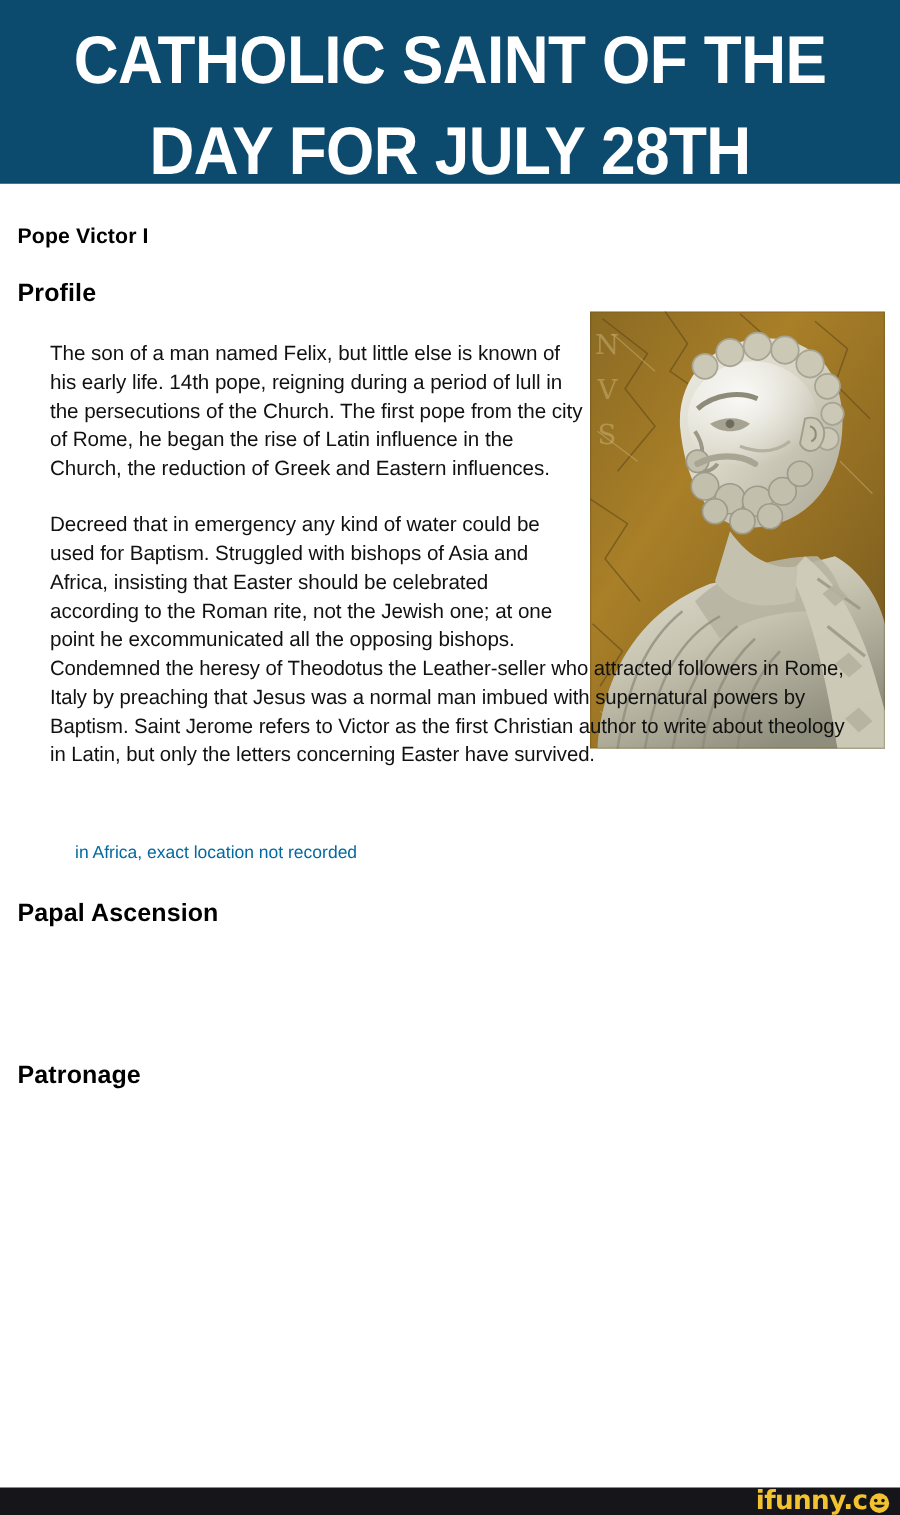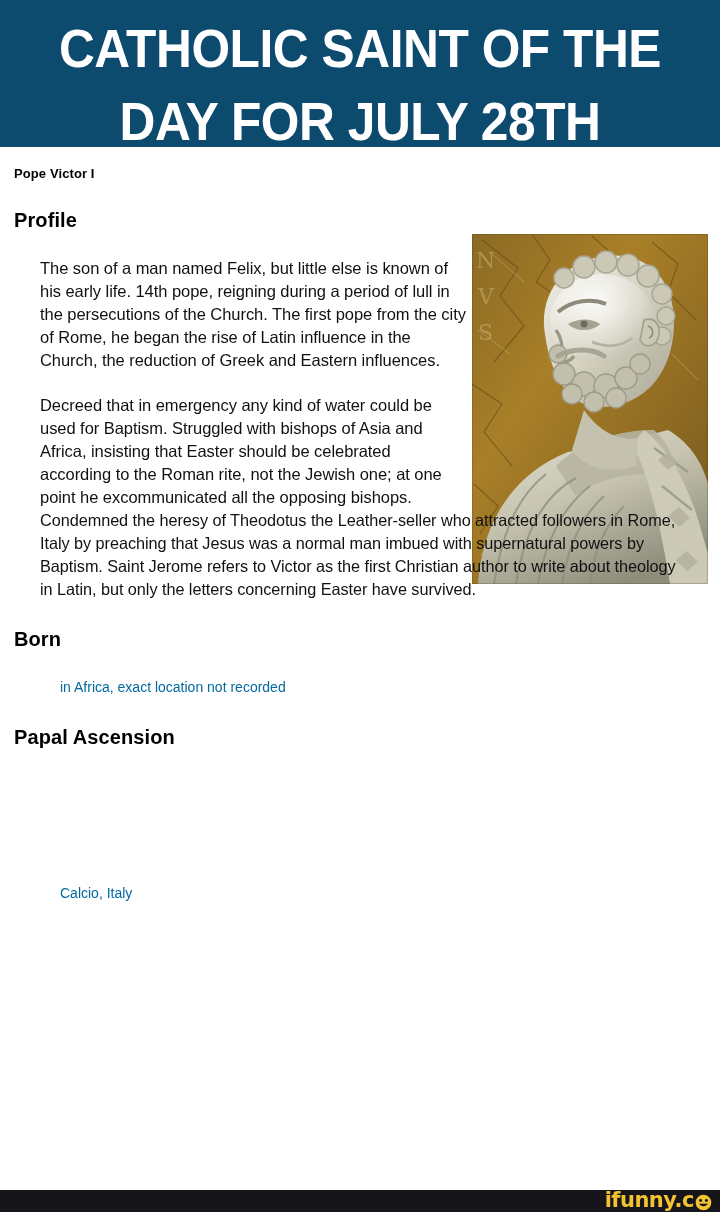--- a/index.html
+++ b/index.html
@@ -42,23 +42,23 @@
   }
 
   
   .article {
     padding: 0;
     position: relative;
   }
 
   .subject-name {
     font-weight: bold;
-    font-size: 13px;
+    font-size: 17px;
     line-height: 22px;
-    margin: 16px 0 0 14px;
+    margin: 31px 0 0 14px;
     letter-spacing: 0.1px;
   }
 
   .portrait {
     position: absolute;
     left: 472px;
     top: 71px;
     width: 236px;
     height: 350px;
     overflow: hidden;
@@ -266,34 +266,33 @@
 
   <div class="spacer-27"></div>
   <div class="para para-wrap-narrow">The son of a man named Felix, but little else is known of his early life. 14th pope, reigning during a period of lull in the persecutions of the Church. The first pope from the city of Rome, he began the rise of Latin influence in the Church, the reduction of Greek and Eastern influences.</div>
 
   <div class="spacer-22"></div>
   <div class="para para-wrap-narrow">Decreed that in emergency any kind of water could be used for Baptism. Struggled with bishops of Asia and Africa, insisting that Easter should be celebrated according to the Roman rite, not the Jewish one; at one point he excommunicated all the opposing bishops.</div>
 
   <div class="para para-full">Condemned the heresy of Theodotus the Leather-seller who attracted followers in Rome, Italy by preaching that Jesus was a normal man imbued with supernatural powers by Baptism. Saint Jerome refers to Victor as the first Christian author to write about theology in Latin, but only the letters concerning Easter have survived.</div>
 
   <div class="spacer-27"></div>
-  <div class="section-heading">Born</div>
   <div class="spacer-27"></div>
   <div class="value-line">in Africa, exact location not recorded</div>
 
   <div class="spacer-27"></div>
   <div class="section-heading">Papal Ascension</div>
   <div class="spacer-27"></div>
 
   <div class="spacer-27"></div>
   <div class="spacer-27"></div>
 
   <div class="spacer-27"></div>
-  <div class="spacer-27"></div>
-  <div class="value-line">Calcio, Italy</div>
+  <div class="section-heading">Patronage</div>
+  <div class="spacer-27"></div>
 
 </div>
 
 <div class="footer-bar">
   <div class="watermark">
     <span>ifunny.c</span>
     <span class="smiley">
       <svg width="17" height="17" viewBox="0 0 20 20">
         <circle cx="10" cy="10" r="9.2" fill="#f2c230"></circle>
         <circle cx="6.6" cy="7.6" r="1.7" fill="#16161a"></circle>

